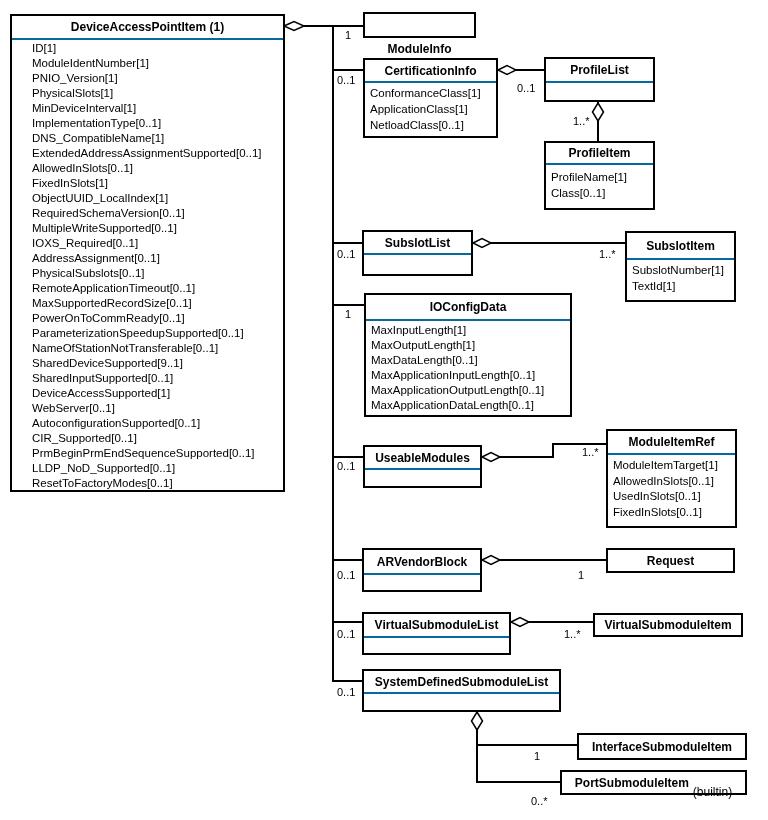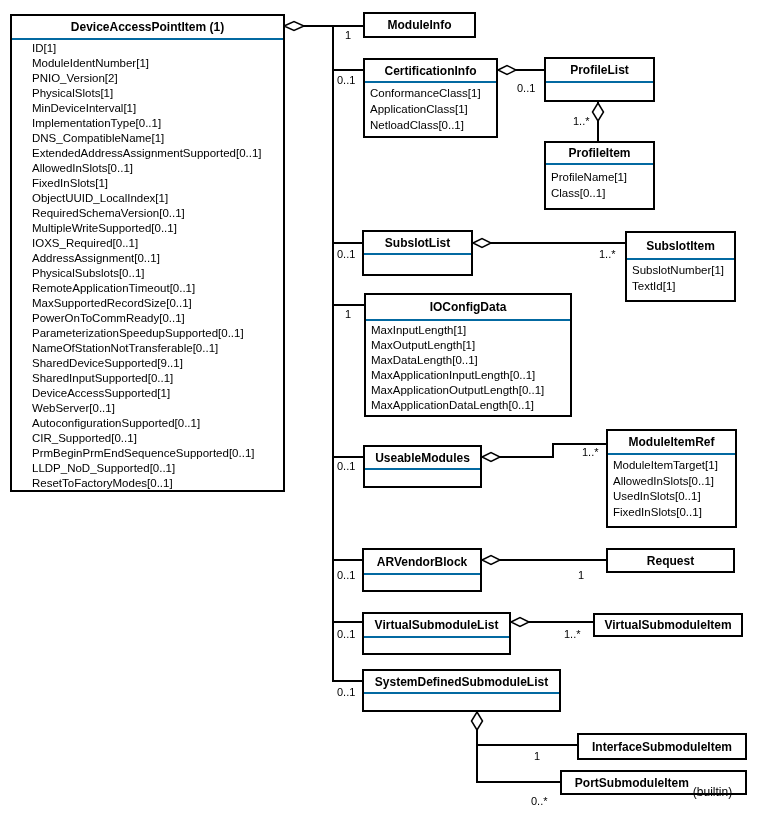--- a/index.html
+++ b/index.html
@@ -26,21 +26,21 @@
 
   .ln { position:absolute; background:#000; }
   .mult { position:absolute; font-size:11px; line-height:12px; white-space:nowrap; }
 
   svg.overlay { position:absolute; left:0; top:0; pointer-events:none; }
 
   
   #box-dap { left:10px; top:14px; width:275px; height:478px; }
   #box-dap .title { height:24px; }
   #box-moduleinfo { left:363px; top:12px; width:113px; height:26px; }
-  #box-moduleinfo .title { height:100%; }
+  #box-moduleinfo .title { height:100%;margin-top:24px; }
   #box-certinfo { left:363px; top:58px; width:135px; height:80px; }
   #box-certinfo .title { height:23px; }
   #box-certinfo .attrs { line-height:16px; padding:2px 5px; }
   #box-profilelist { left:544px; top:57px; width:111px; height:45px; }
   #box-profilelist .title { height:24px; }
   #box-profileitem { left:544px; top:141px; width:111px; height:69px; }
   #box-profileitem .title { height:22px; }
   #box-profileitem .attrs { line-height:16px; padding:4px 5px; }
   #box-subslotlist { left:362px; top:230px; width:111px; height:46px; }
   #box-subslotlist .title { height:23px; }
@@ -145,21 +145,21 @@
     <polygon points="482,560 491,555.5 500,560 491,564.5" fill="#fff" stroke="#000" stroke-width="1.5"></polygon>
     <polygon points="511,622 520,617.5 529,622 520,626.5" fill="#fff" stroke="#000" stroke-width="1.5"></polygon>
     <polygon points="477,712 482.5,721 477,730 471.5,721" fill="#fff" stroke="#000" stroke-width="1.5"></polygon>
   </svg>
 
   <div class="ubox" id="box-dap">
     <div class="title sep">DeviceAccessPointItem (1)</div>
     <div class="attrs">
         <div>ID[1]</div>
         <div>ModuleIdentNumber[1]</div>
-        <div>PNIO_Version[2]</div>
+        <div>PNIO_Version[1]</div>
         <div>PhysicalSlots[1]</div>
         <div>MinDeviceInterval[1]</div>
         <div>ImplementationType[0..1]</div>
         <div>DNS_CompatibleName[1]</div>
         <div>ExtendedAddressAssignmentSupported[0..1]</div>
         <div>AllowedInSlots[0..1]</div>
         <div>FixedInSlots[1]</div>
         <div>ObjectUUID_LocalIndex[1]</div>
         <div>RequiredSchemaVersion[0..1]</div>
         <div>MultipleWriteSupported[0..1]</div>

